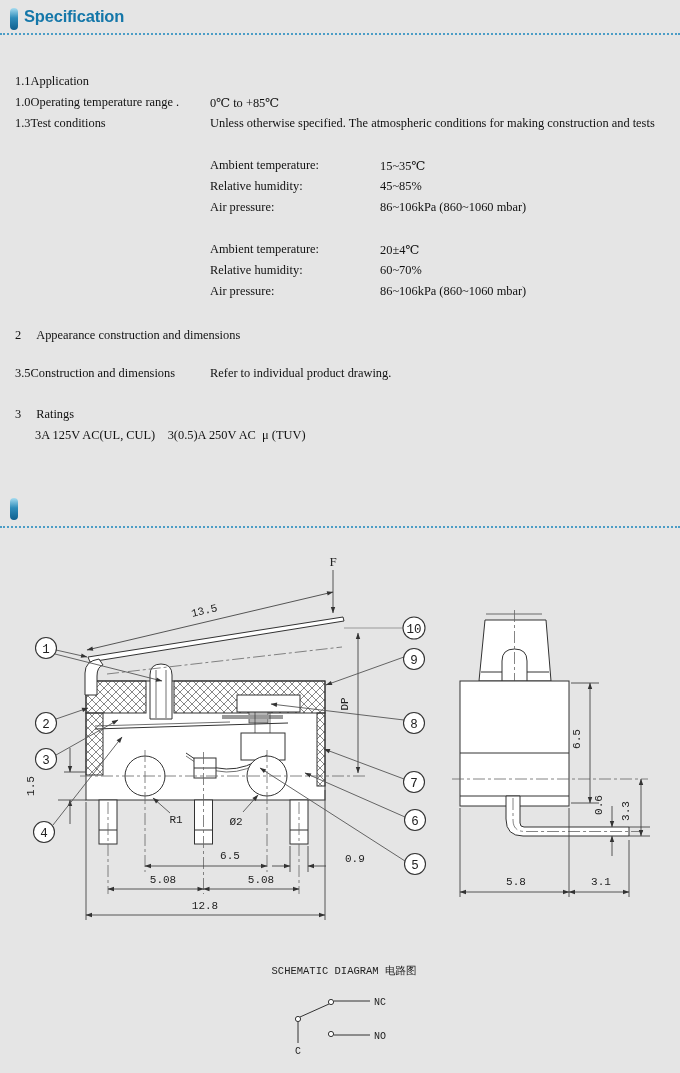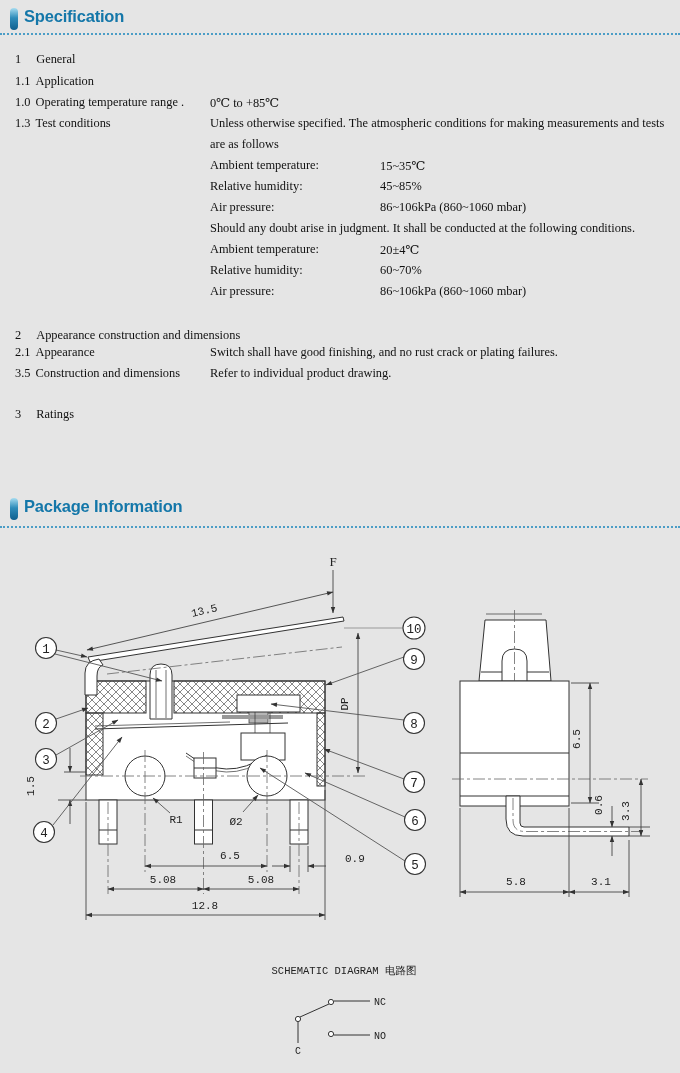--- a/index.html
+++ b/index.html
@@ -7,21 +7,21 @@
         font-family:"Liberation Serif","DejaVu Serif",serif;color:#111}
   .pill{position:absolute;width:8px;height:22px;border-radius:4px;
         background:linear-gradient(180deg,#a6dcf0,#2e8cba 45%,#0f5f8e)}
   .sec-title{position:absolute;font-family:"Liberation Sans","DejaVu Sans",sans-serif;
         font-weight:bold;font-size:16.5px;color:#1477a9;letter-spacing:-0.2px;white-space:pre}
   .dotted{position:absolute;left:0;width:680px;height:0;border-top:2px dotted #4b9dc6}
   .ln{position:absolute;left:0;width:680px;height:16px;font-size:12.4px;white-space:pre}
   .ln span{position:absolute;top:0;white-space:pre}
   .p1{left:15px}.p2{left:210px}.p3{left:380px}.p4{left:35px}
   .ln i{font-style:normal}
-  i.num{margin-right:5px}
+  i.num{}
   i.numsec{margin-right:15px}
   svg text{user-select:none}
   .ol{fill:#fff;stroke:#333;stroke-width:1}
   .lw{stroke:#333;stroke-width:1;fill:none}
   .thin{stroke:#333;stroke-width:.7;fill:none}
   .gray{stroke:#999;stroke-width:1;fill:none}
   .cl{stroke:#666;stroke-width:.8;fill:none;stroke-dasharray:12 3 3 3}
   .dim{stroke:#444;stroke-width:.9;fill:none}
   .ldr{stroke:#555;stroke-width:.9;fill:none}
   .hat{fill:url(#xh);stroke:#333;stroke-width:1}
@@ -33,81 +33,70 @@
 </style>
 </head>
 <body>
 
 <div class="page">
 
   <div class="pill" style="left:10px;top:8px"></div>
   <div class="sec-title" style="left:24px;top:7px">Specification</div>
   <div class="dotted" style="top:33px"></div>
 
-  <div class="ln" style="top:52px">
-    <span class="p1"><i class="numsec">1</i><i>General</i></span>
-  </div>
   <div class="ln" style="top:74px">
     <span class="p1"><i class="num">1.1</i><i>Application</i></span>
   </div>
   <div class="ln" style="top:95px">
     <span class="p1"><i class="num">1.0</i><i>Operating temperature range .</i></span>
     <span class="p2">0℃ to +85℃</span>
   </div>
   <div class="ln" style="top:116px">
     <span class="p1"><i class="num">1.3</i><i>Test conditions</i></span>
-    <span class="p2">Unless otherwise specified. The atmospheric conditions for making measurements and tests</span>
-  </div>
-  <div class="ln" style="top:137px">
-    <span class="p2">are as follows</span>
+    <span class="p2">Unless otherwise specified. The atmospheric conditions for making construction and tests</span>
   </div>
   <div class="ln" style="top:158px">
     <span class="p2">Ambient temperature:</span>
     <span class="p3">15~35℃</span>
   </div>
   <div class="ln" style="top:179px">
     <span class="p2">Relative humidity:</span>
     <span class="p3">45~85%</span>
   </div>
   <div class="ln" style="top:200px">
     <span class="p2">Air pressure:</span>
     <span class="p3">86~106kPa (860~1060 mbar)</span>
   </div>
-  <div class="ln" style="top:221px">
-    <span class="p2">Should any doubt arise in judgment. It shall be conducted at the following conditions.</span>
-  </div>
   <div class="ln" style="top:242px">
     <span class="p2">Ambient temperature:</span>
     <span class="p3">20±4℃</span>
   </div>
   <div class="ln" style="top:263px">
     <span class="p2">Relative humidity:</span>
     <span class="p3">60~70%</span>
   </div>
   <div class="ln" style="top:284px">
     <span class="p2">Air pressure:</span>
     <span class="p3">86~106kPa (860~1060 mbar)</span>
   </div>
   <div class="ln" style="top:328px">
     <span class="p1"><i class="numsec">2</i><i>Appearance construction and dimensions</i></span>
   </div>
-  <div class="ln" style="top:345px">
-    <span class="p1"><i class="num">2.1</i><i>Appearance</i></span>
-    <span class="p2">Switch shall have good finishing, and no rust crack or plating failures.</span>
-  </div>
   <div class="ln" style="top:366px">
     <span class="p1"><i class="num">3.5</i><i>Construction and dimensions</i></span>
     <span class="p2">Refer to individual product drawing.</span>
   </div>
   <div class="ln" style="top:407px">
     <span class="p1"><i class="numsec">3</i><i>Ratings</i></span>
   </div>
+  <div class="ln" style="top:428px">
+    <span class="p4">3A 125V AC(UL, CUL)    3(0.5)A 250V AC  μ (TUV)</span>
+  </div>
 
   <div class="pill" style="left:10px;top:498px"></div>
-  <div class="sec-title" style="left:24px;top:497px">Package Information</div>
   <div class="dotted" style="top:526px"></div>
 
   <svg width="680" height="533" viewBox="0 540 680 533" style="position:absolute;left:0;top:540px">
     <defs>
       <pattern id="xh" width="8" height="8" patternUnits="userSpaceOnUse">
         <path d="M0,0 L8,8 M8,0 L0,8" stroke="#555" stroke-width=".7"></path>
       </pattern>
       <marker id="ar" viewBox="0 0 10 10" refX="9.5" refY="5" markerWidth="9" markerHeight="7" orient="auto-start-reverse">
         <path d="M0,1.5 L10,5 L0,8.5 Z" fill="#333"></path>
       </marker>

